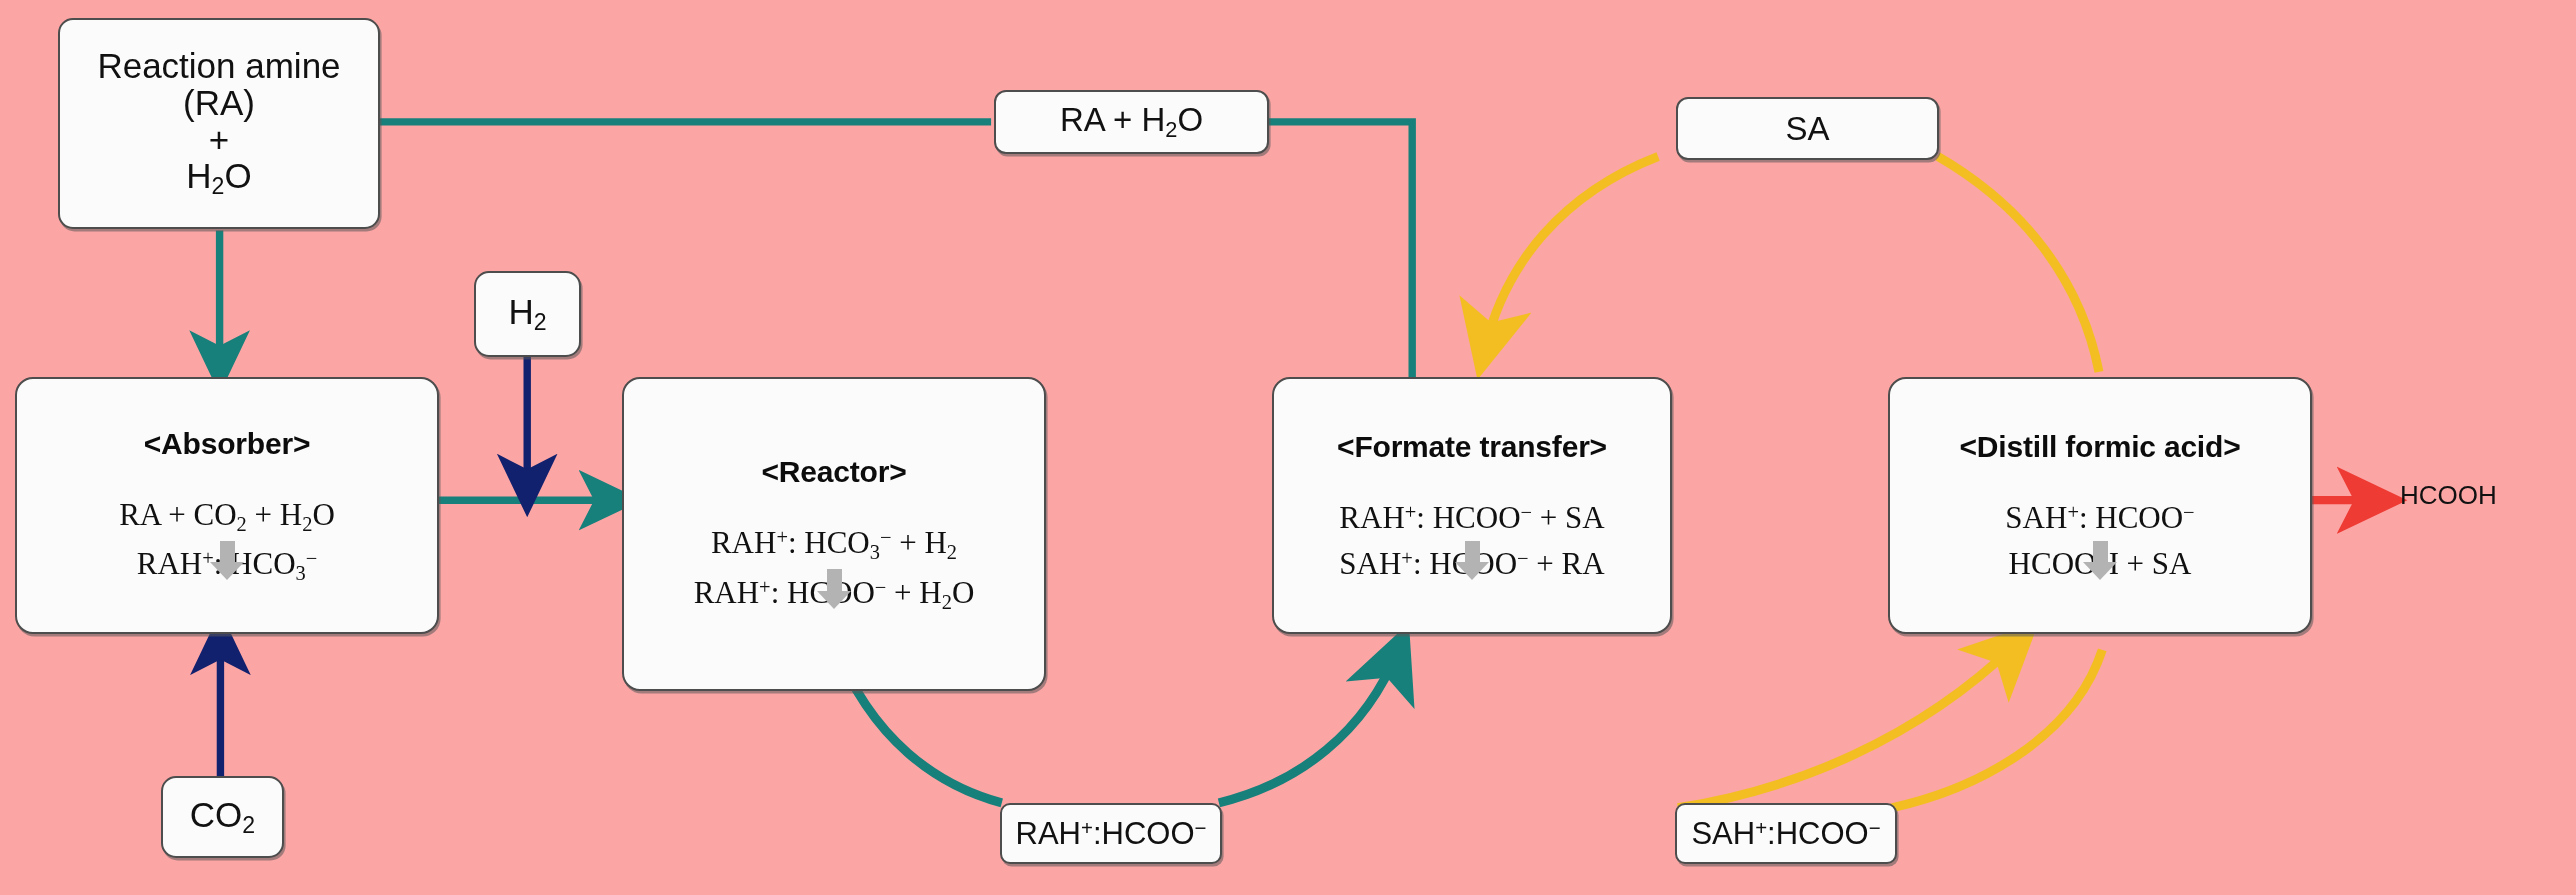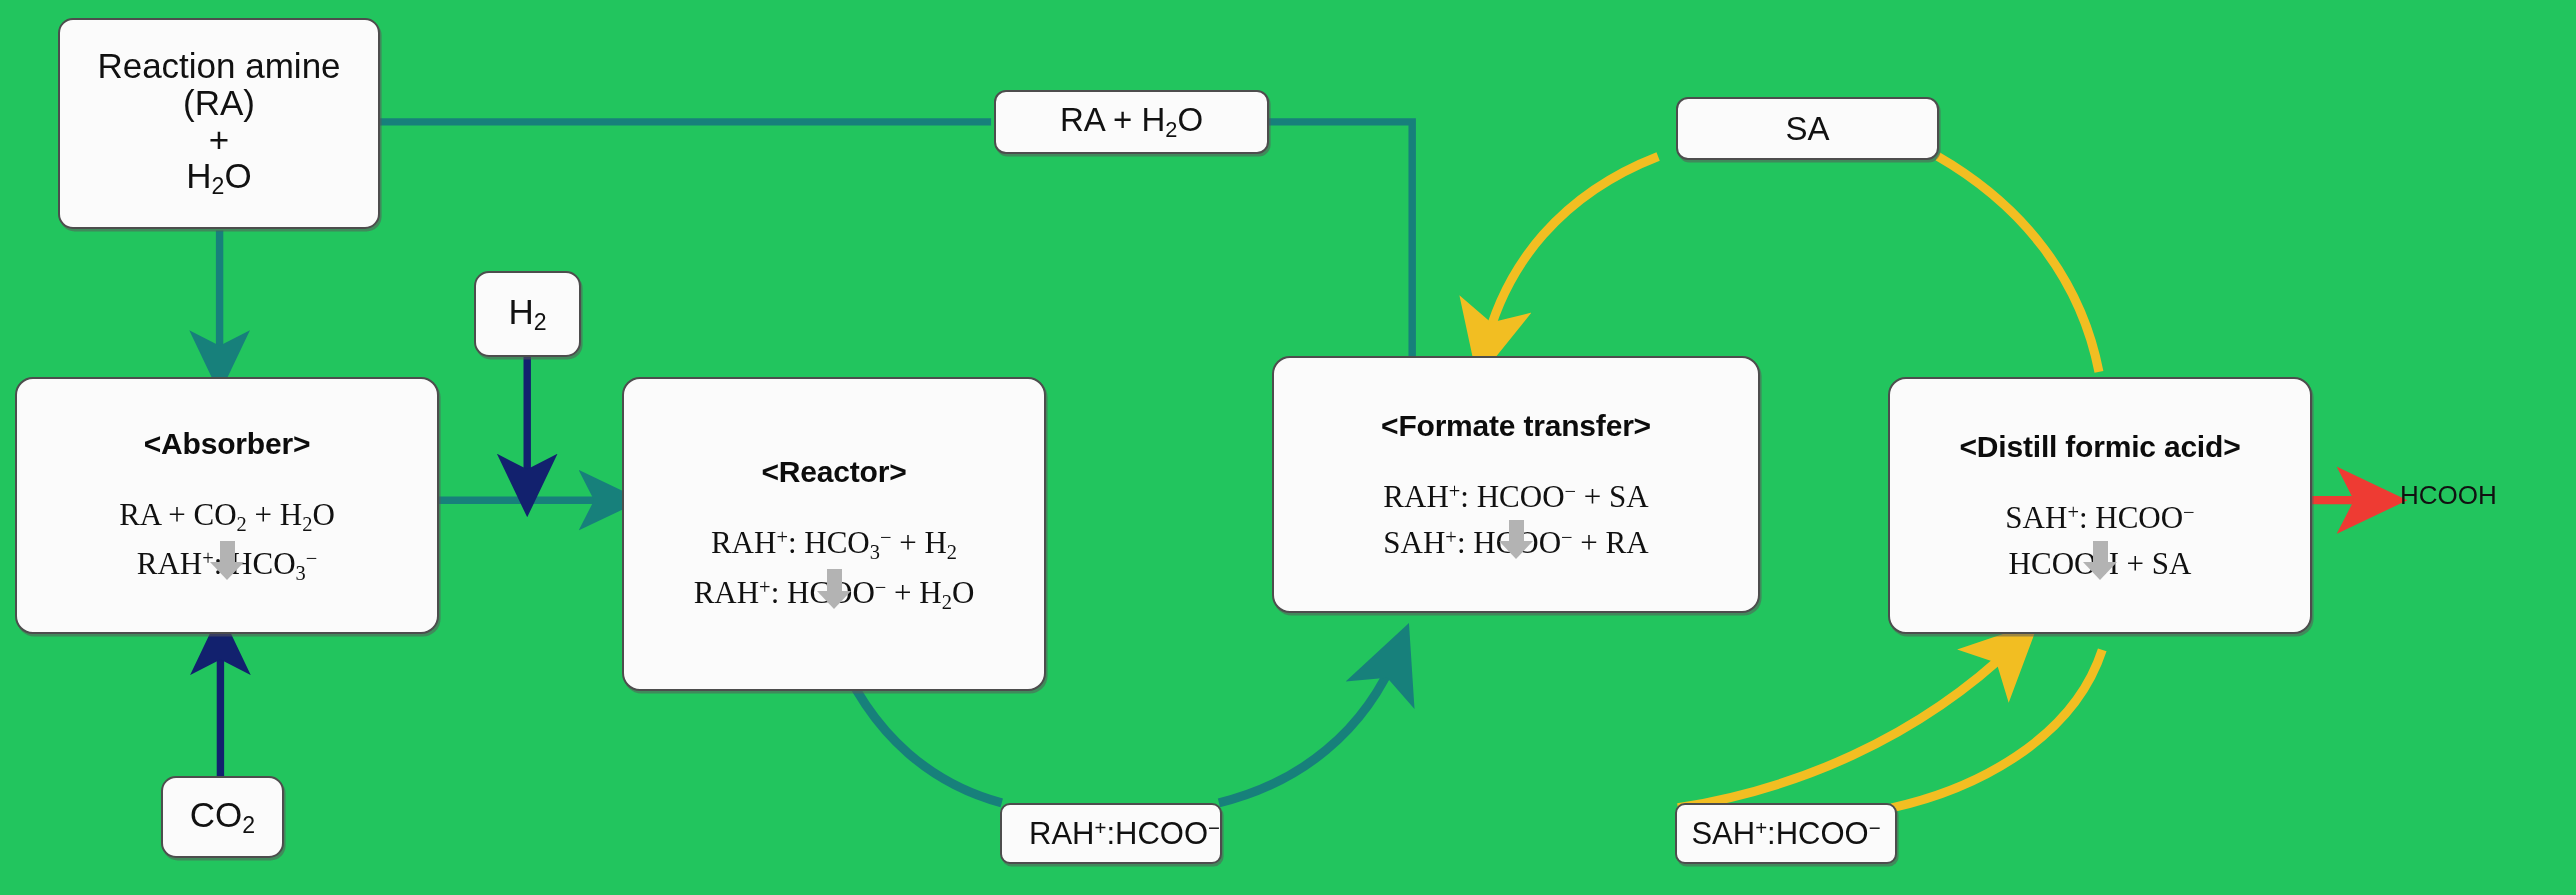--- a/index.html
+++ b/index.html
@@ -1,17 +1,17 @@
 <!DOCTYPE html>
 <html style="font-size:13px"><head>
 <meta charset="utf-8">
 <style>
   html,body{margin:0;padding:0;background:#ffffff;}
   body{font-family:"Liberation Sans",sans-serif;}
-  #stage{position:relative;width:2576px;height:896px;background:#22c55e;overflow:hidden;}
+  #stage{position:relative;width:2576px;height:896px;background:#fca5a5;overflow:hidden;}
   #wires{position:absolute;left:0;top:0;width:2576px;height:896px;pointer-events:none;}
 
   .node{
     position:absolute;
     box-sizing:border-box;
     background:#fbfbfb;
     border:2.5px solid #4d4d4d;
     border-radius:15px;
     box-shadow:1.6px 2.5px 0 0 rgba(90,90,90,.55);
     display:flex;
@@ -175,21 +175,21 @@
     </div>
     <div class="greyarrow">
         <i></i>
         <b></b>
       </div>
     <div class="eq">
       RAH<sup>+</sup>: HCOO<sup>−</sup> + H<sub>2</sub>O
     </div>
   </div>
 
-  <div class="node proc" style="left:1272px;top:356px;width:488px;height:257px;">
+  <div class="node proc" style="left:1272px;top:377px;width:400px;height:257px;">
     <div class="title">&lt;Formate transfer&gt;</div>
     <div class="eq">
       RAH<sup>+</sup>: HCOO<sup>−</sup> + SA
     </div>
     <div class="greyarrow">
         <i></i>
         <b></b>
       </div>
     <div class="eq">
       SAH<sup>+</sup>: HCOO<sup>−</sup> + RA
@@ -207,21 +207,21 @@
       </div>
     <div class="eq">
       HCOOH + SA
     </div>
   </div>
 
   <div class="pill" style="left:994px;top:90px;width:275px;height:64px;">
     <span>RA + H<sub>2</sub>O</span>
   </div>
 
-  <div class="pill sm" style="left:1000px;top:803px;width:222px;height:61px;justify-content:flex-end;">
+  <div class="pill sm" style="left:1000px;top:803px;width:222px;height:61px;">
     <span>RAH<sup>+</sup>:HCOO<sup>−</sup></span>
   </div>
 
   <div class="pill sm" style="left:1675px;top:803px;width:222px;height:61px;">
     <span>SAH<sup>+</sup>:HCOO<sup>−</sup></span>
   </div>
 
   <div class="freetext" style="left:2400px;top:480px;">
     <span>HCOOH</span>
   </div>

